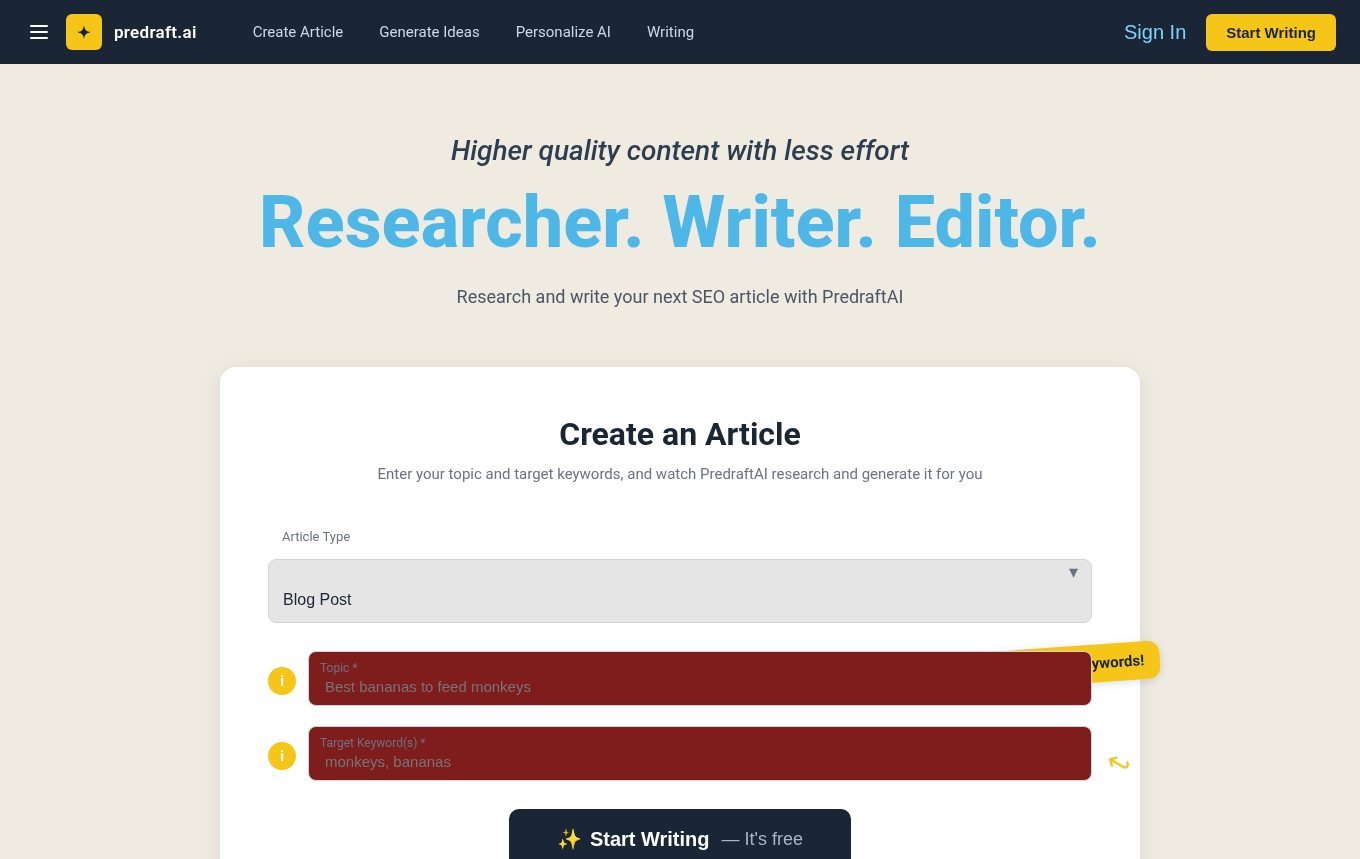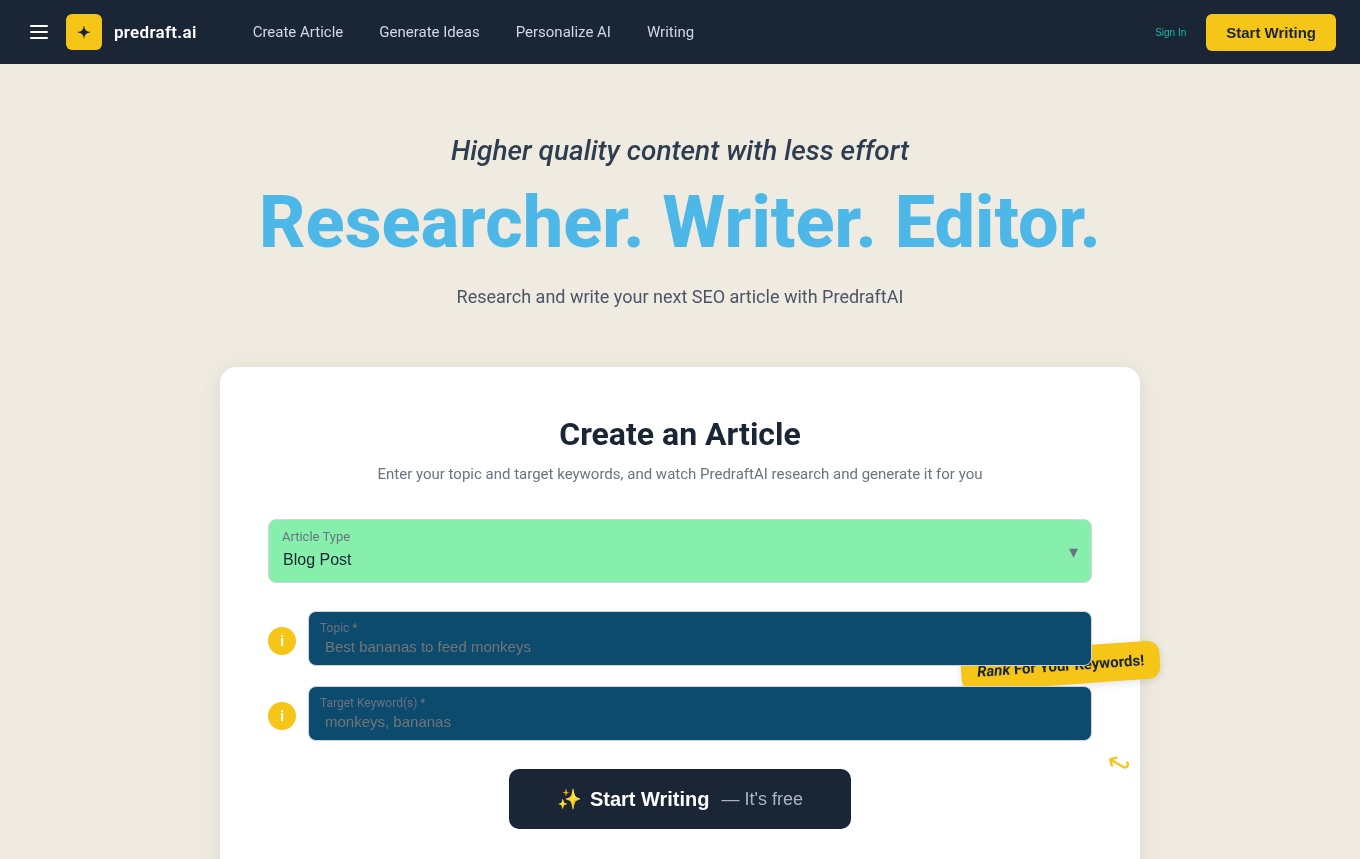--- a/index.html
+++ b/index.html
@@ -86,22 +86,22 @@
     .nav-right {
       margin-left: auto;
       display: flex;
       align-items: center;
       gap: 20px;
     }
 
     .sign-in-btn {
       background: none;
       border: none;
-      color: #14b8a6;
-      font-size: 10px;
+      color: #7dd3fc;
+      font-size: 20px;
       cursor: pointer;
       font-weight: 500;
     }
 
     .start-writing-nav-btn {
       background: #f5c518;
       color: #1a2535;
       border: none;
       border-radius: 6px;
       padding: 10px 20px;
@@ -189,24 +189,25 @@
 
     .article-select {
       width: 100%;
       height: 64px;
       border: 1.5px solid #d1d5db;
       border-radius: 8px;
       padding: 24px 40px 8px 14px;
       font-size: 16px;
       font-weight: 500;
       color: #1a2535;
-      background: #86efac;
+      background: #e5e5e5;
       appearance: none;
       cursor: pointer;
       outline: none;
+      margin-top: 40px;
     }
 
     .select-arrow {
       position: absolute;
       right: 14px;
       top: 50%;
       transform: translateY(-50%);
       pointer-events: none;
       color: #6b7280;
       font-size: 18px;
@@ -338,21 +339,21 @@
     }
 
     .floating-label-input input {
       width: 100%;
       border: 1.5px solid #d1d5db;
       border-radius: 8px;
       padding: 26px 16px 10px;
       font-size: 15px;
       color: #9ca3af;
       outline: none;
-      background: #0c4a6e;
+      background: #7f1d1d;
     }
   </style>
 </head>
 <body>
 
 <nav class="navbar">
   <div class="nav-left">
     <button class="hamburger-btn">
       <span></span>
       <span></span>

